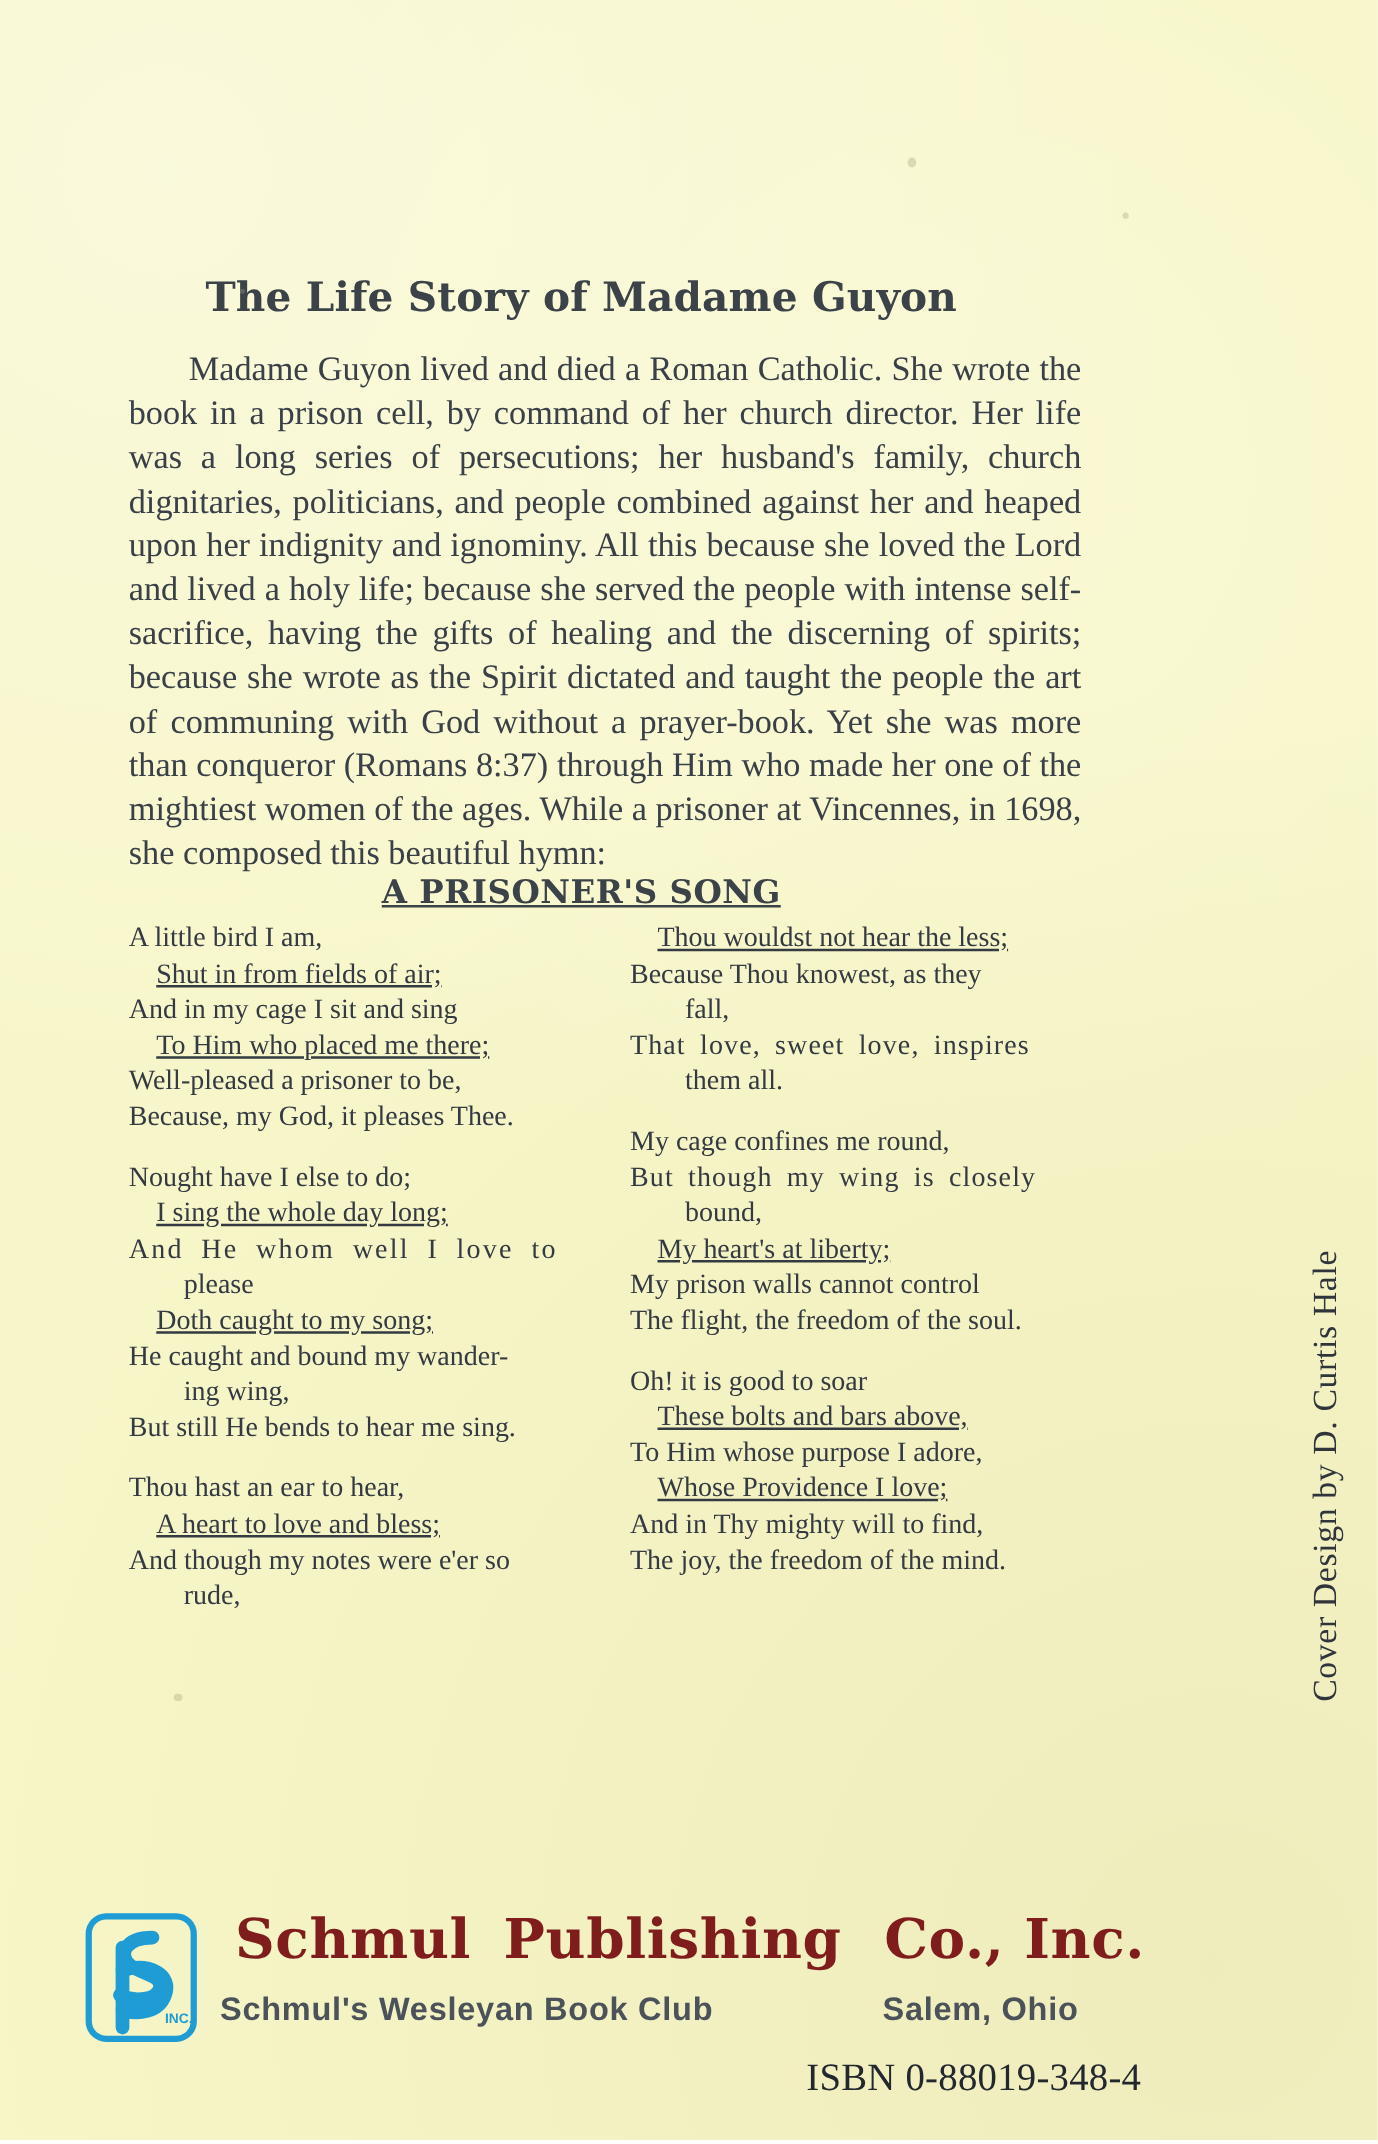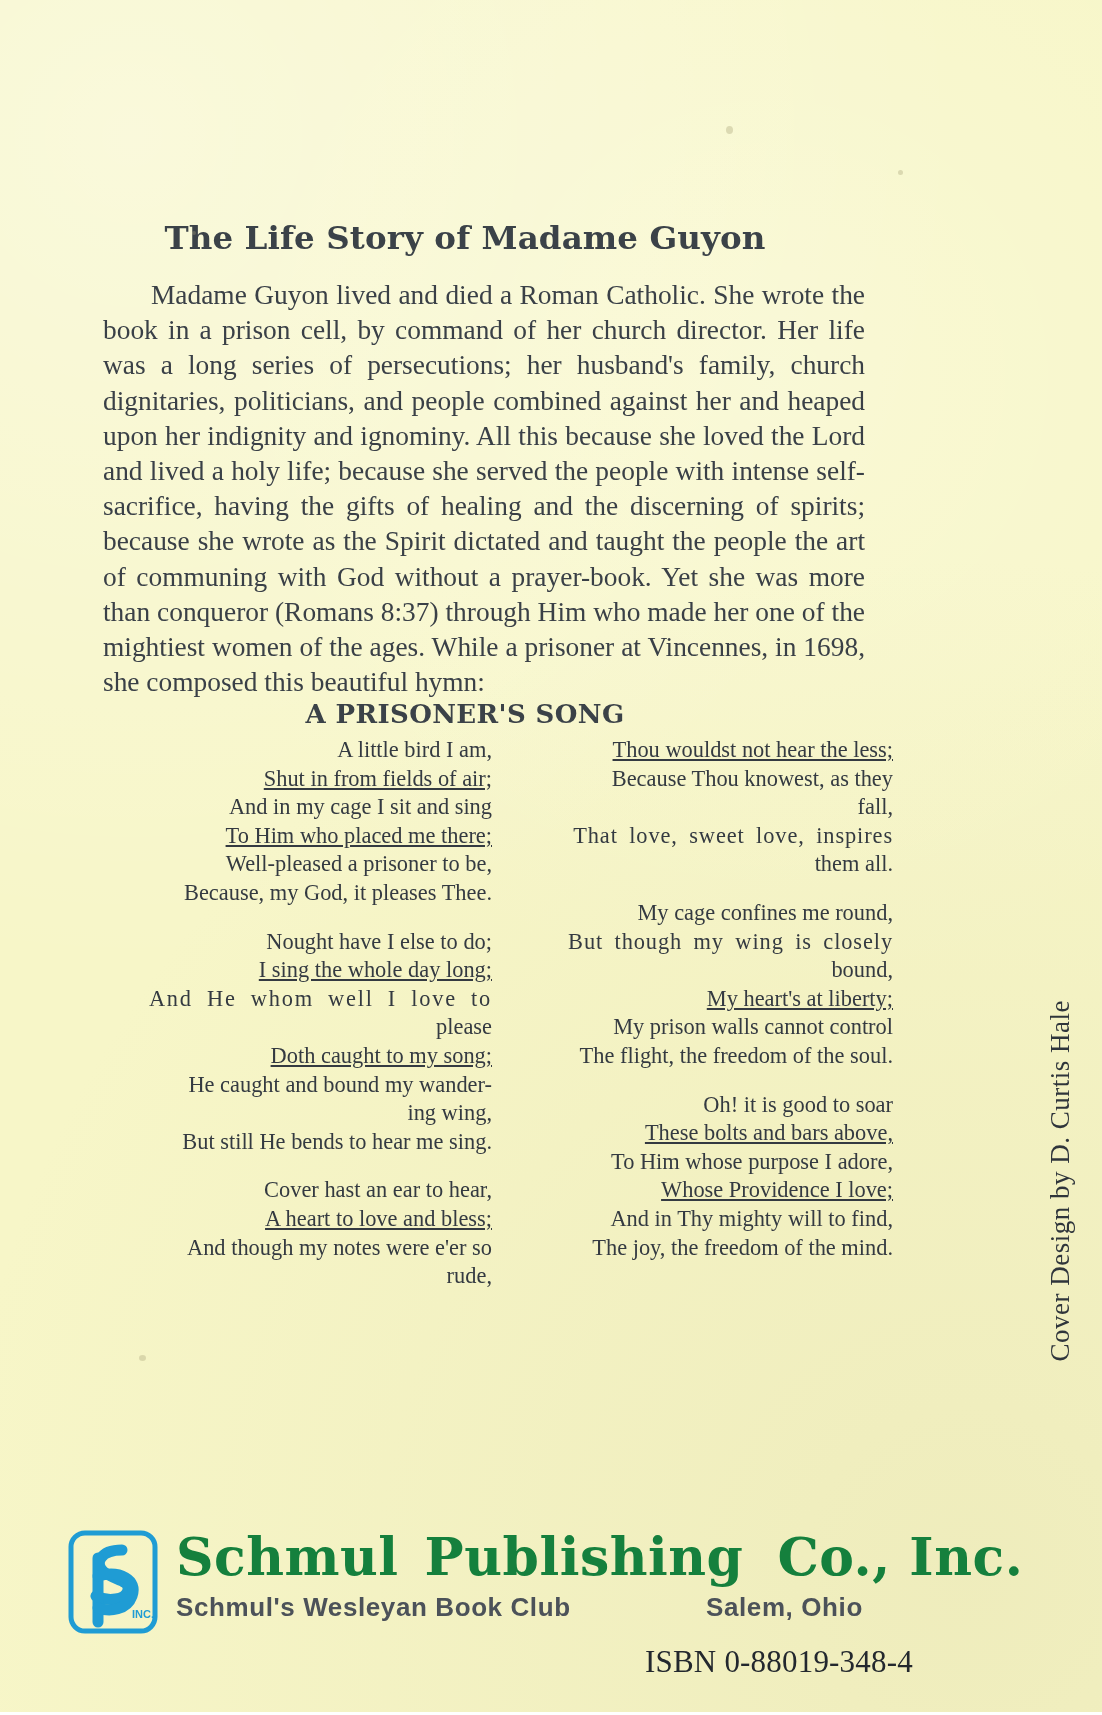--- a/index.html
+++ b/index.html
@@ -75,20 +75,21 @@
     position: absolute;
     left: 0;
     top: 699px;
     width: 930px;
     text-align: center;
     font-family: "DejaVu Serif", serif;
     font-weight: bold;
     font-size: 26px;
     letter-spacing: 0.4px;
     color: #3b4248;
+    text-decoration: underline;
   }
 
   
   #hymn {
     position: absolute;
     left: 103px;
     top: 736px;
     width: 790px;
     display: flex;
     gap: 0px;
@@ -98,21 +99,20 @@
     font-family: "Liberation Serif", serif;
     font-size: 22.4px;
     line-height: 28.6px;
     color: #343a41;
   }
   .hymn-col.right {
     margin-left: 12px;
   }
   .stanza {
     margin-bottom: 20px;
-    text-align: right;
   }
   .stanza:last-child {
     margin-bottom: 0;
   }
   .vline {
     white-space: pre-wrap;
   }
   .vline.ind1 { padding-left: 22px; text-decoration: underline; }
   .vline.ind2 { padding-left: 44px; }
   .vline.wide {
@@ -150,27 +150,27 @@
   #publisher-logo {
     position: absolute;
     left: 4px;
     top: 2px;
     width: 90px;
     height: 104px;
   }
 
   #publisher-name {
     position: absolute;
-    left: 112px;
+    left: 124px;
     top: -2px;
     width: 790px;
     font-family: "DejaVu Serif", serif;
     font-weight: bold;
-    font-size: 52px;
-    color: #15803d;
+    font-size: 44px;
+    color: #7f1d1d;
     letter-spacing: 0.5px;
     white-space: nowrap;
   }
   #publisher-name .sp1 { display: inline-block; width: 26px; }
   #publisher-name .sp2 { display: inline-block; width: 34px; }
 
   #publisher-tagline {
     position: absolute;
     left: 112px;
     top: 64px;
@@ -240,21 +240,21 @@
             <div class="vline">Nought have I else to do;</div>
             <div class="vline ind1">I sing the whole day long;</div>
             <div class="vline wide">And He whom well I love to</div>
             <div class="vline ind2">please</div>
             <div class="vline ind1">Doth caught to my song;</div>
             <div class="vline">He caught and bound my wander-</div>
             <div class="vline ind2">ing wing,</div>
             <div class="vline">But still He bends to hear me sing.</div>
           </div>
           <div class="stanza">
-            <div class="vline">Cover hast an ear to hear,</div>
+            <div class="vline">Thou hast an ear to hear,</div>
             <div class="vline ind1">A heart to love and bless;</div>
             <div class="vline">And though my notes were e'er so</div>
             <div class="vline ind2">rude,</div>
           </div>
         </div>
       <div class="hymn-col right" id="hymn-col-right">
           <div class="stanza">
             <div class="vline ind1">Thou wouldst not hear the less;</div>
             <div class="vline">Because Thou knowest, as they</div>
             <div class="vline ind2">fall,</div>

